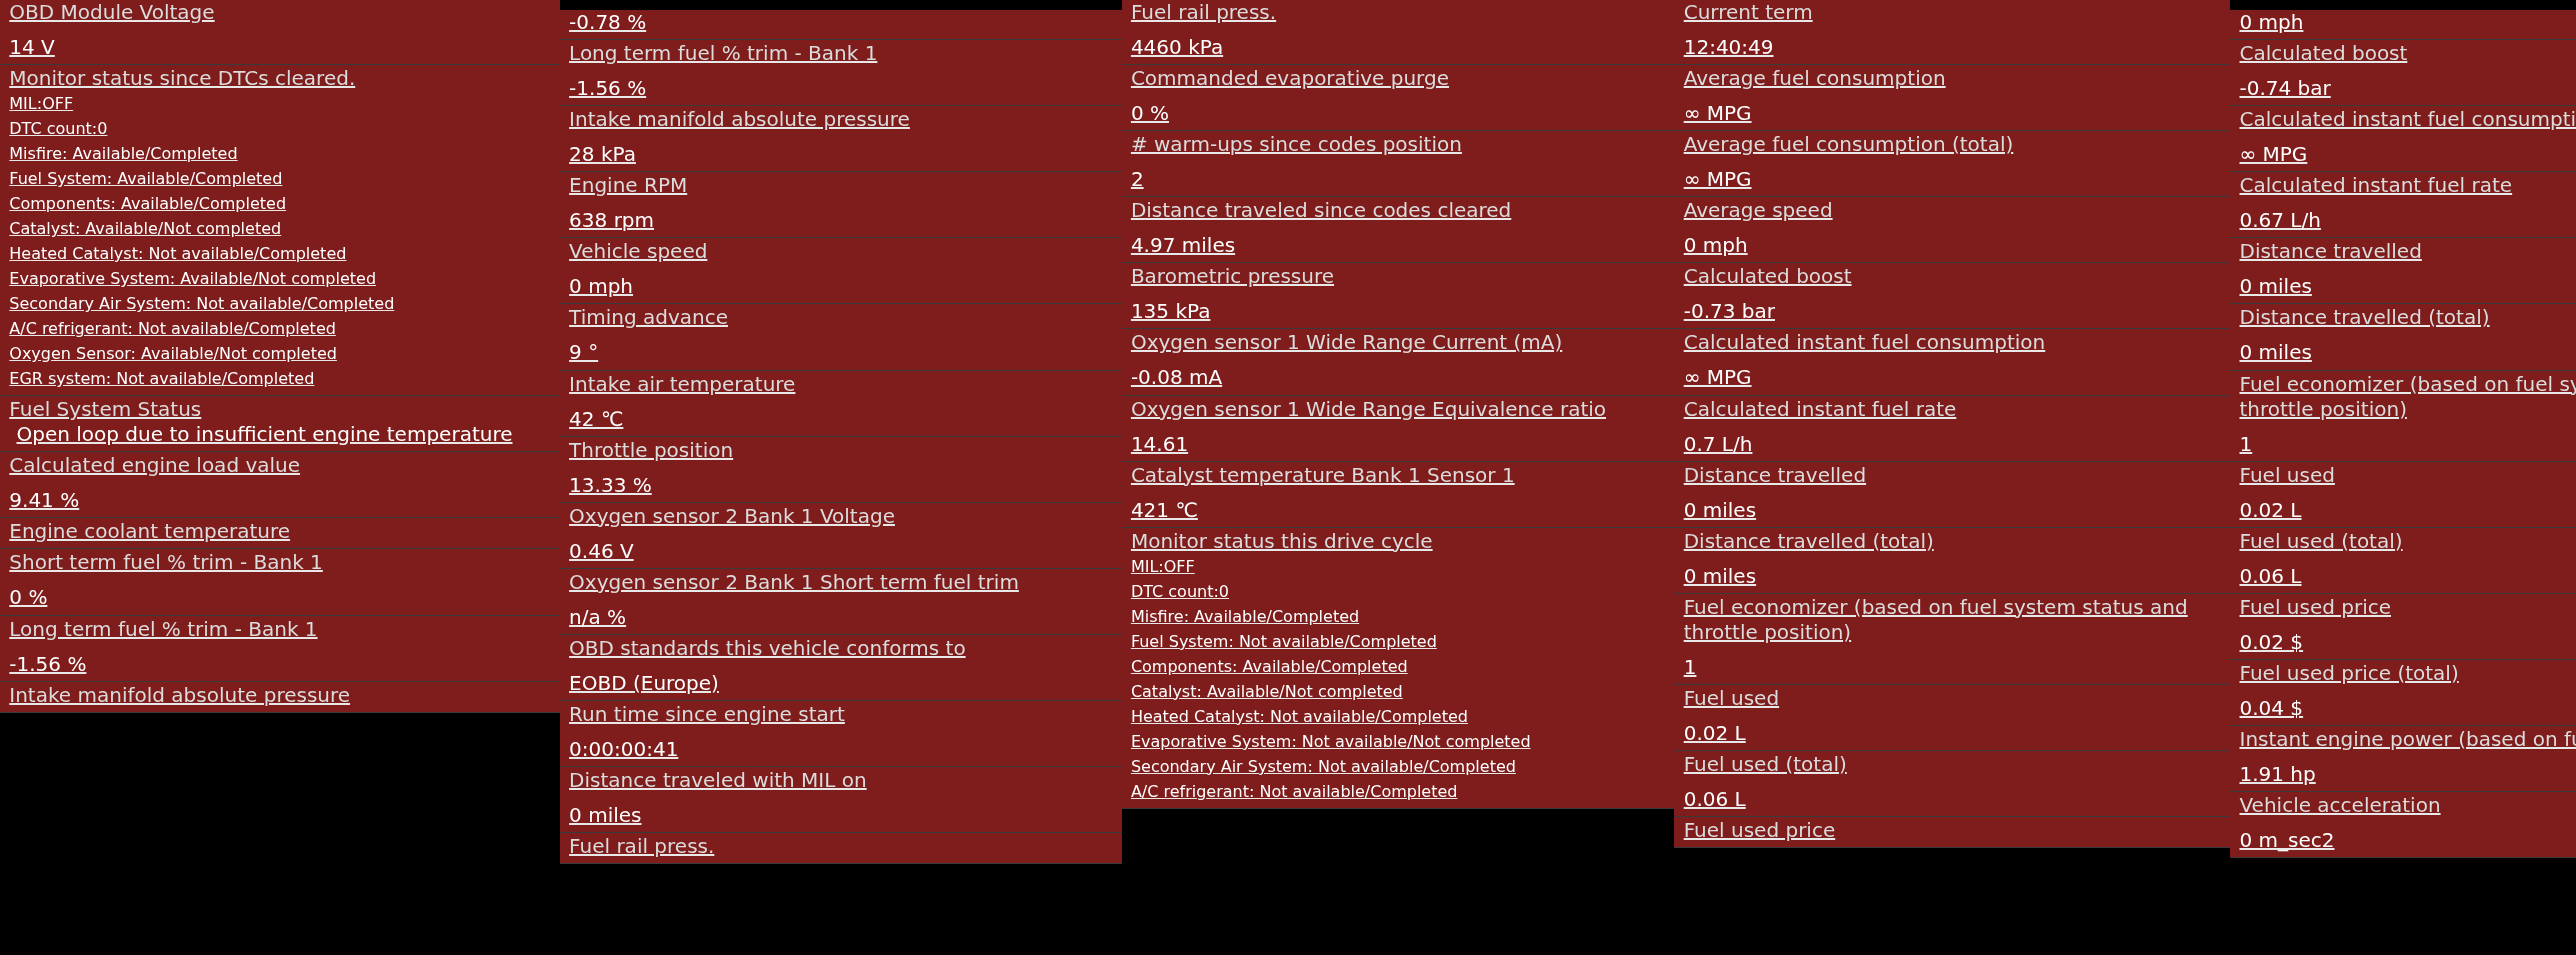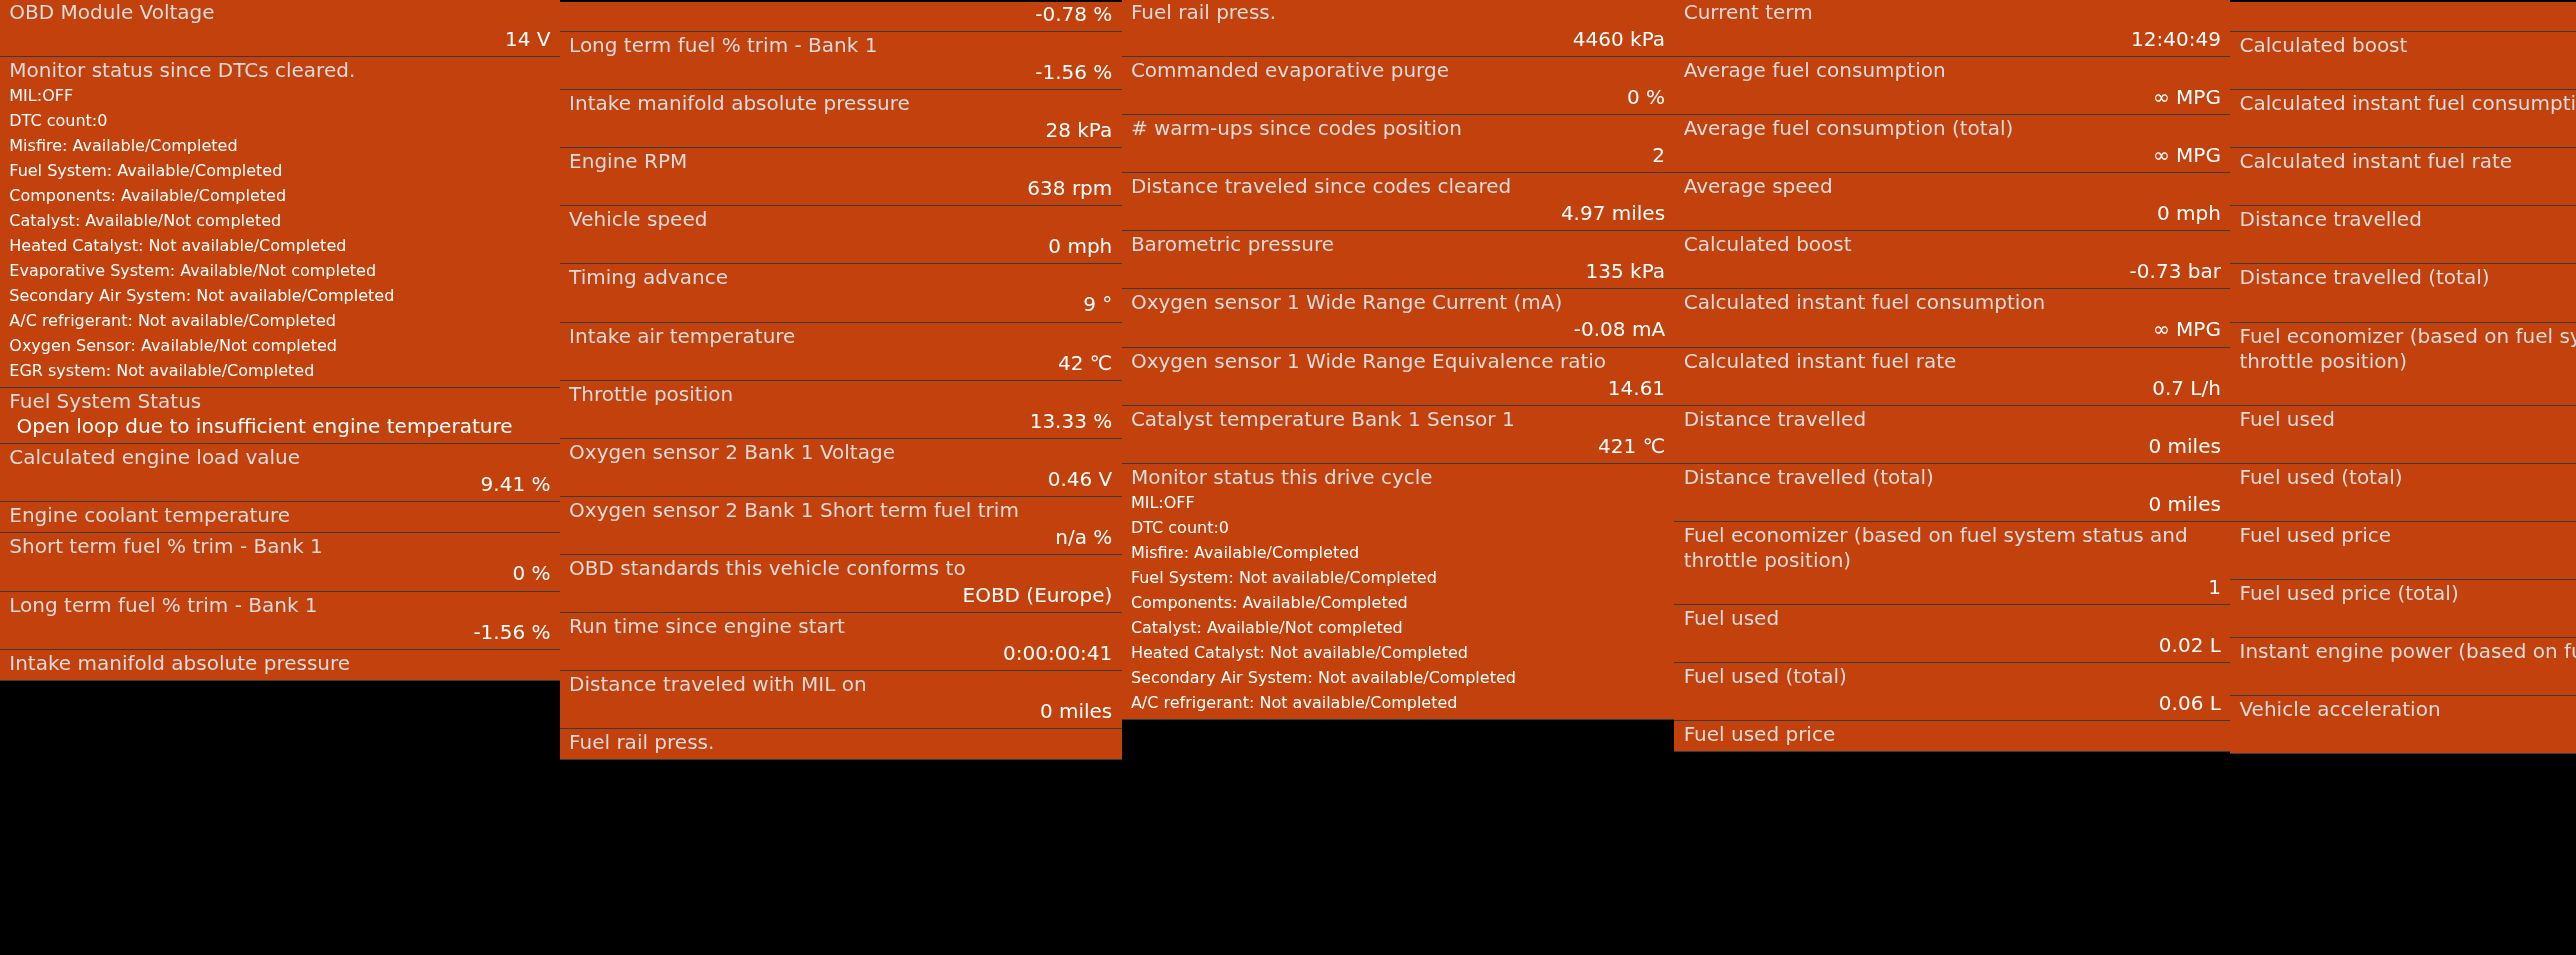--- a/index.html
+++ b/index.html
@@ -34,39 +34,40 @@
   .col-1 { width: 562px; }
   .col-2 { width: 553px; }
   .col-3 { width: 556px; }
   .col-4 { width: 552px; }
 
   .item {
     position: relative;
     box-sizing: border-box;
     padding: 1px 9.3px 4.1px 9.3px;
     border-bottom: 1px solid #3a3a3a;
-    background: #c2410c;
+    background: #7f1d1d;
+    text-decoration: underline;
   }
 
   .label {
     display: block;
     font-size: 20px;
     line-height: 25px;
     color: #dcdcdc;
     white-space: normal;
     text-align: left;
     letter-spacing: 0px;
   }
   .value {
     display: block;
     font-size: 20px;
     line-height: 25px;
     color: #ffffff;
-    text-align: right;
-    margin-top: 2px;
+    text-align: left;
+    margin-top: 10px;
   }
   .statusline {
     display: block;
     font-size: 16px;
     line-height: 25px;
     color: #ffffff;
     text-align: left;
   }
   .sub {
     display: block;
@@ -221,20 +222,21 @@
     </div>
     <div class="item cut">
       <span class="label">Monitor status this drive cycle</span>
       <span class="statusline">MIL:OFF</span>
       <span class="statusline">DTC count:0</span>
       <span class="statusline">Misfire: Available/Completed</span>
       <span class="statusline">Fuel System: Not available/Completed</span>
       <span class="statusline">Components: Available/Completed</span>
       <span class="statusline">Catalyst: Available/Not completed</span>
       <span class="statusline">Heated Catalyst: Not available/Completed</span>
+      <span class="statusline">Evaporative System: Not available/Not completed</span>
       <span class="statusline">Secondary Air System: Not available/Completed</span>
       <span class="statusline">A/C refrigerant: Not available/Completed</span>
     </div>
   </div>
 
   <div class="col col-3">
     <div class="item" style="padding-top:0px;">
       <span class="label">Current term</span>
       <span class="value">12:40:49</span>
     </div>

